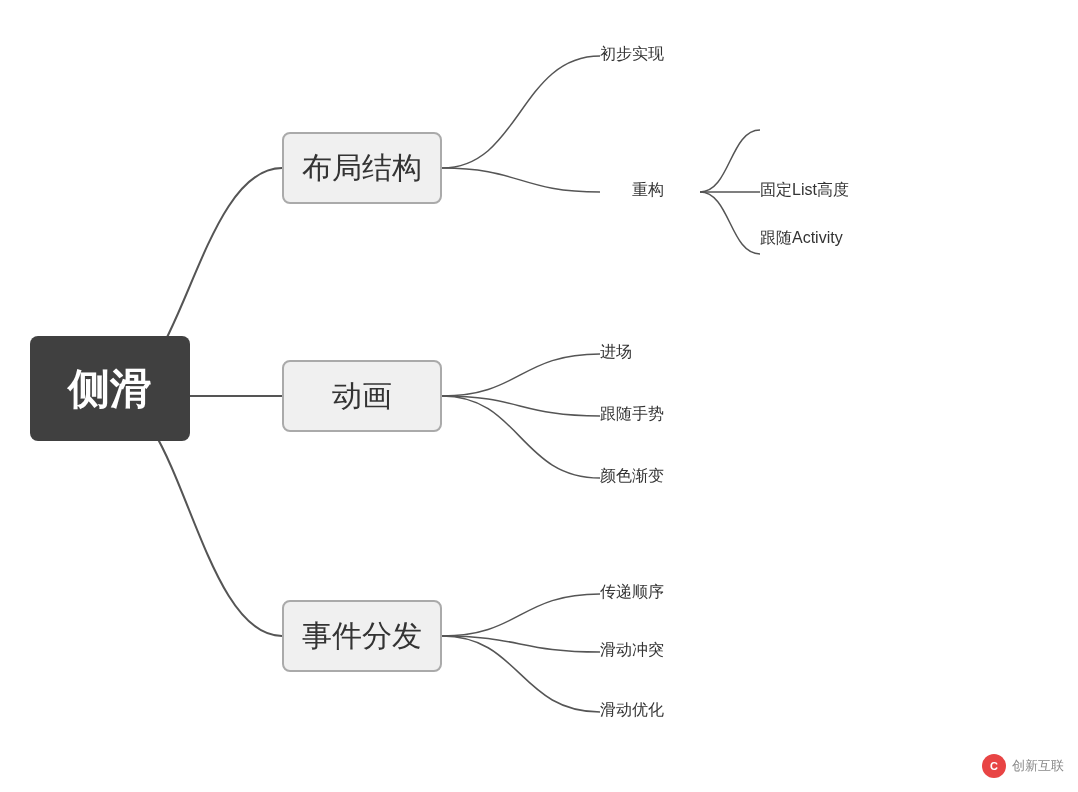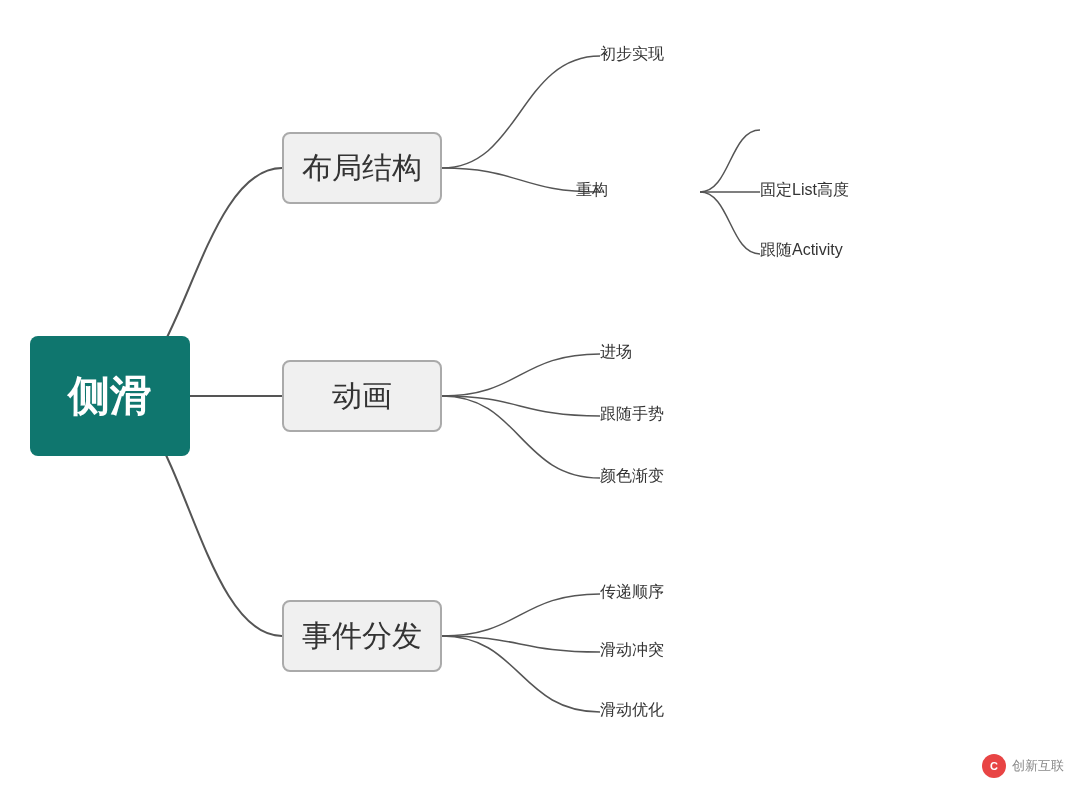--- a/index.html
+++ b/index.html
@@ -29,27 +29,27 @@
 
     .node {
       position: absolute;
       display: flex;
       align-items: center;
       justify-content: center;
       text-align: center;
     }
 
     .node-root {
-      background: #0f766e;
+      background: #404040;
       border-radius: 8px;
       color: #ffffff;
       font-size: 42px;
       font-weight: bold;
       width: 160px;
-      height: 120px;
+      height: 105px;
       left: 30px;
       top: 336px;
     }
 
     .node-category {
       background: #f0f0f0;
       border: 2px solid #aaaaaa;
       border-radius: 8px;
       color: #333333;
       font-size: 30px;
@@ -77,34 +77,34 @@
       left: 282px;
       top: 600px;
     }
 
     
     .node-chubu {
       left: 600px;
       top: 44px;
     }
     .node-chonggou {
-      left: 576px;
+      left: 632px;
       top: 180px;
     }
     .node-fragment {
       left: 760px;
       top: 118px;
     }
     .node-gudinglist {
       left: 760px;
       top: 180px;
     }
     .node-gensui-activity {
       left: 760px;
-      top: 240px;
+      top: 228px;
     }
 
     
     .node-jinchang {
       left: 600px;
       top: 342px;
     }
     .node-gensui-shouji {
       left: 600px;
       top: 404px;

